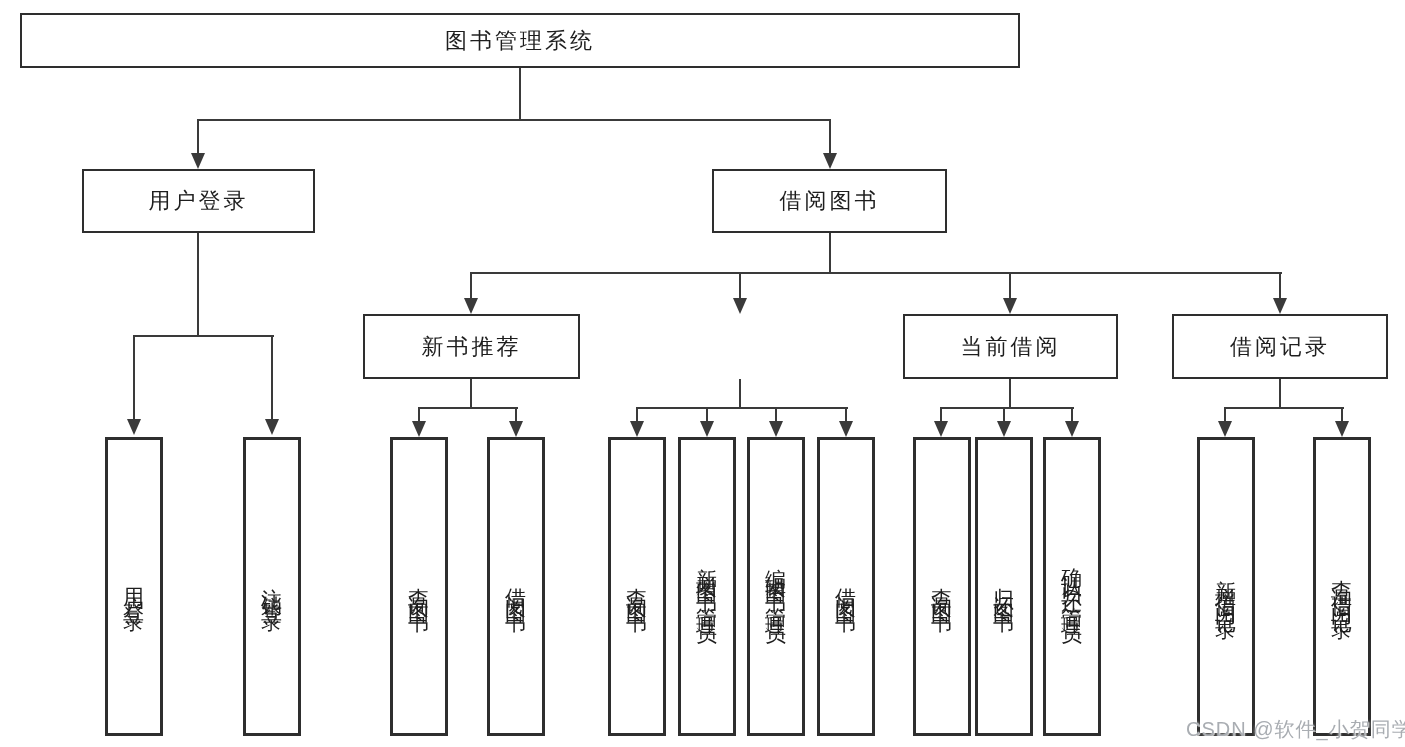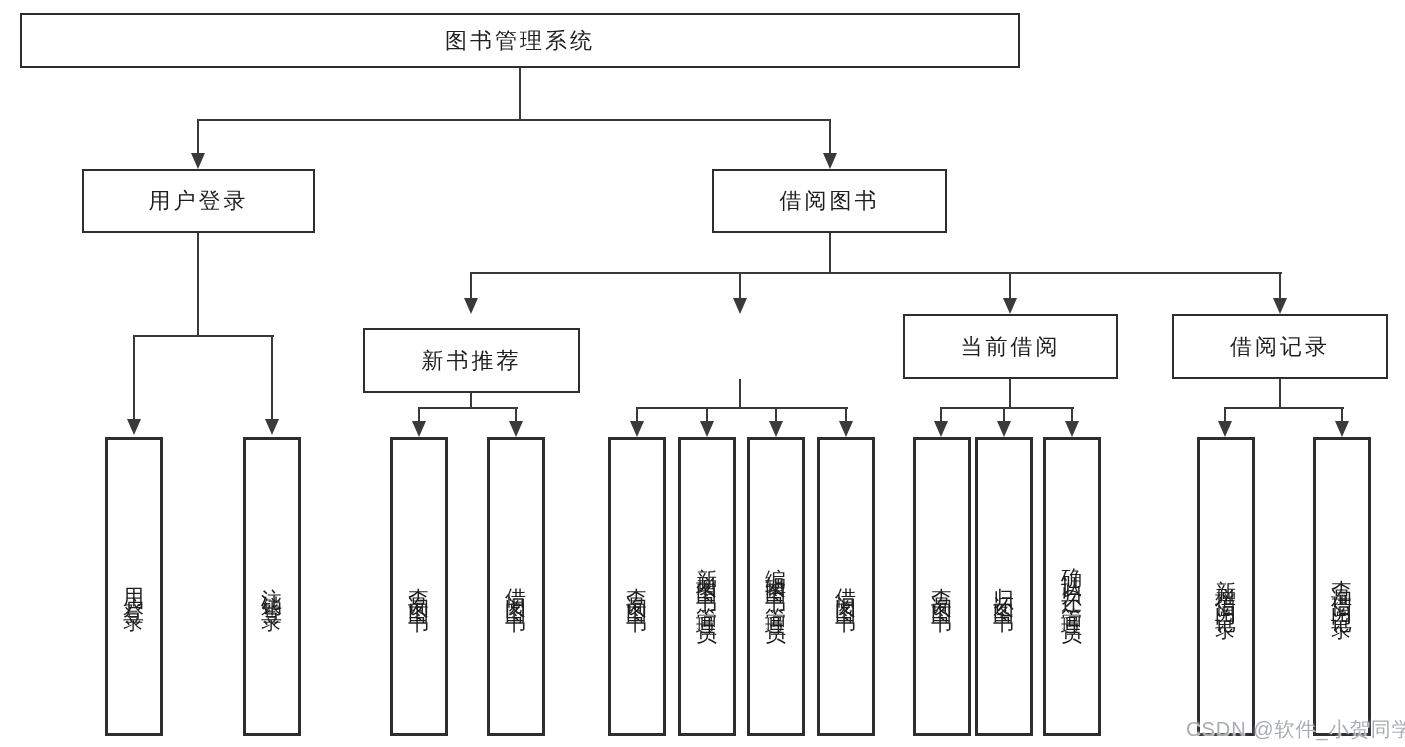--- a/index.html
+++ b/index.html
@@ -174,21 +174,21 @@
   <div class="arrow" style="left:1335px; top:407px; height:30px;">
     <div class="stem"></div>
     <div class="head"></div>
   </div>
 
   <div class="box hbox" style="left:20px; top:13px; width:1000px; height:55px;">图书管理系统</div>
 
   <div class="box hbox" style="left:82px; top:169px; width:233px; height:64px;">用户登录</div>
   <div class="box hbox" style="left:712px; top:169px; width:235px; height:64px;">借阅图书</div>
 
-  <div class="box hbox" style="left:363px; top:328px; width:217px; height:65px;">新书推荐</div>
+  <div class="box hbox" style="left:363px; top:314px; width:217px; height:65px;">新书推荐</div>
   <div class="box hbox" style="left:903px; top:314px; width:215px; height:65px;text-align:right;">当前借阅</div>
   <div class="box hbox" style="left:1172px; top:314px; width:216px; height:65px;">借阅记录</div>
 
   <div class="box vbox" style="left:105px;">用户登录</div>
   <div class="box vbox" style="left:243px;">注销登录</div>
 
   <div class="box vbox" style="left:390px;">查询图书</div>
   <div class="box vbox" style="left:487px;">借阅图书</div>
 
   <div class="box vbox" style="left:608px;">查询图书</div>

